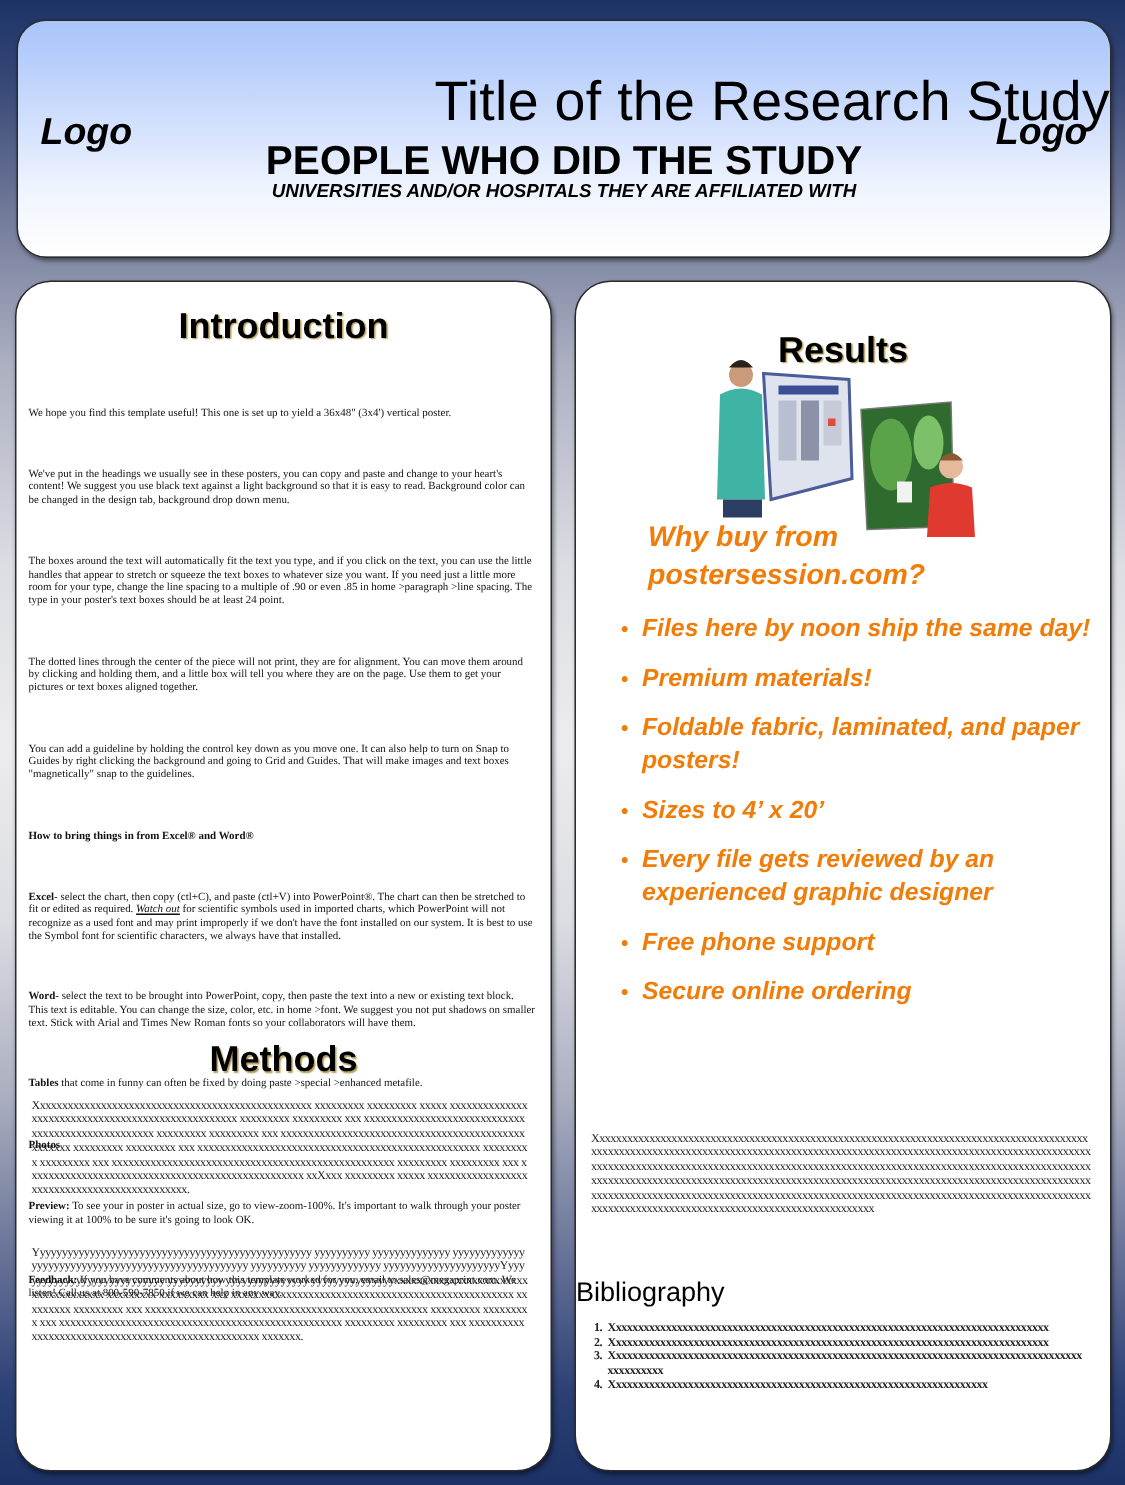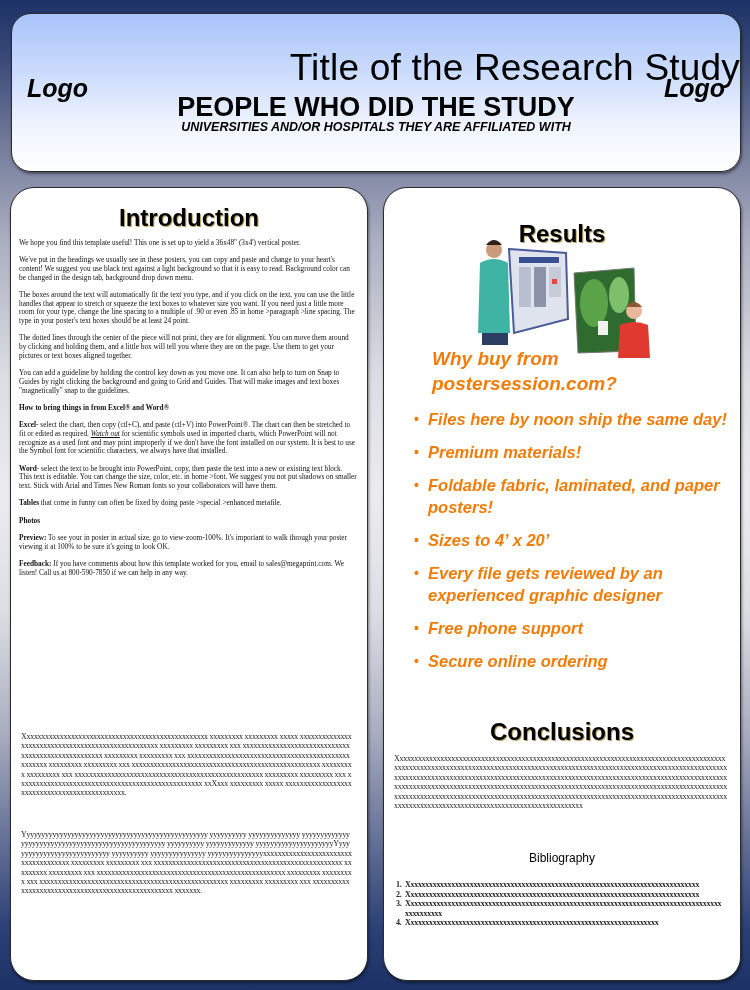--- a/index.html
+++ b/index.html
@@ -45,21 +45,21 @@
   .sec-title {
     position:absolute; left:0; right:0; text-align:center;
     font-size:24px; font-weight:bold; color:#000;
     text-shadow: 1px 1px 1px #b39a55;
   }
   .body-text {
     position:absolute; left:8px; right:10px;
     font-family:"Liberation Serif", serif;
     font-size:7.3px; line-height:8.7px; color:#111;
   }
-  .body-text p { margin-bottom:8.6px; }
+  .body-text p { margin-bottom:8.6px;margin-top:32px; }
   .body-text b { font-weight:bold; }
   .xtext {
     position:absolute;
     font-family:"Liberation Serif", serif;
     font-size:8px; line-height:9.4px; color:#222;
     word-break:break-all; letter-spacing:-0.3px;
   }
   .orange { color:#f07d0a; font-weight:bold; font-style:italic; }
   .why {
     position:absolute; left:48px; top:158px;
@@ -68,22 +68,22 @@
   .bullets { position:absolute; left:30px; top:220px; width:320px; list-style:none; }
   .bullets li {
     position:relative; padding-left:14px;
     font-size:16.5px; line-height:22px; margin-bottom:11px;
   }
   .bullets li .dot {
     position:absolute; left:0; top:0; font-style:normal; font-size:14px;
   }
   .photos { position:absolute; left:90px; top:45px; width:180px; height:125px; }
   .bib-title {
-    position:absolute; left:0; right:0; top:663px; text-align:center;
-    font-size:12px; color:#000;
+    position:absolute; left:0; right:0; top:663px; text-align:left;
+    font-size:18px; color:#000;
   }
   .bib-list {
     position:absolute; left:12px; right:18px; top:692px;
     font-family:"Liberation Serif", serif; font-weight:bold;
     font-size:8px; line-height:9.6px; color:#222; list-style:none;
   }
   .bib-list li { position:relative; padding-left:9px; word-break:break-all; letter-spacing:-0.3px; }
   .bib-list li .num { position:absolute; left:0; top:0; }
 </style>
 </head>
@@ -107,20 +107,21 @@
     <p>You can add a guideline by holding the control key down as you move one. It can also help to turn on Snap to Guides by right clicking the background and going to Grid and Guides. That will make images and text boxes "magnetically" snap to the guidelines.</p>
     <p><b>How to bring things in from Excel® and Word®</b></p>
     <p><b>Excel</b><span>- select the chart, then copy (ctl+C), and paste (ctl+V) into PowerPoint®. The chart can then be stretched to fit or edited as required. </span><u><i>Watch out</i></u><span> for scientific symbols used in imported charts, which PowerPoint will not recognize as a used font and may print improperly if we don't have the font installed on our system. It is best to use the Symbol font for scientific characters, we always have that installed.</span></p>
     <p><b>Word</b><span>- select the text to be brought into PowerPoint, copy, then paste the text into a new or existing text block. This text is editable. You can change the size, color, etc. in home &gt;font. We suggest you not put shadows on smaller text. Stick with Arial and Times New Roman fonts so your collaborators will have them.</span></p>
     <p><b>Tables</b><span> that come in funny can often be fixed by doing paste &gt;special &gt;enhanced metafile.</span></p>
     <p><b>Photos</b></p>
     <p><b>Preview:</b><span> To see your in poster in actual size, go to view-zoom-100%. It's important to walk through your poster viewing it at 100% to be sure it's going to look OK.</span></p>
     <p><b>Feedback:</b><span> If you have comments about how this template worked for you, email to sales@megaprint.com. We listen! Call us at 800-590-7850 if we can help in any way.</span></p>
   </div>
 
+  <div class="sec-title" style="top:505px;">Methods</div>
   <div class="xtext" style="left:10px; right:14px; top:544px;">Xxxxxxxxxxxxxxxxxxxxxxxxxxxxxxxxxxxxxxxxxxxxxxxxxx xxxxxxxxx xxxxxxxxx xxxxx xxxxxxxxxxxxxxxxxxxxxxxxxxxxxxxxxxxxxxxxxxxxxxxxxxx xxxxxxxxx xxxxxxxxx xxx xxxxxxxxxxxxxxxxxxxxxxxxxxxxxxxxxxxxxxxxxxxxxxxxxxx xxxxxxxxx xxxxxxxxx xxx xxxxxxxxxxxxxxxxxxxxxxxxxxxxxxxxxxxxxxxxxxxxxxxxxxx xxxxxxxxx xxxxxxxxx xxx xxxxxxxxxxxxxxxxxxxxxxxxxxxxxxxxxxxxxxxxxxxxxxxxxxx xxxxxxxxx xxxxxxxxx xxx xxxxxxxxxxxxxxxxxxxxxxxxxxxxxxxxxxxxxxxxxxxxxxxxxxx xxxxxxxxx xxxxxxxxx xxx xxxxxxxxxxxxxxxxxxxxxxxxxxxxxxxxxxxxxxxxxxxxxxxxxx xxXxxx xxxxxxxxx xxxxx xxxxxxxxxxxxxxxxxxxxxxxxxxxxxxxxxxxxxxxxxxxxxx.</div>
   <div class="xtext" style="left:10px; right:14px; top:642px;">Yyyyyyyyyyyyyyyyyyyyyyyyyyyyyyyyyyyyyyyyyyyyyyyyyy yyyyyyyyyy yyyyyyyyyyyyyy yyyyyyyyyyyyyyyyyyyyyyyyyyyyyyyyyyyyyyyyyyyyyyyyyyyy yyyyyyyyyy yyyyyyyyyyyyy yyyyyyyyyyyyyyyyyyyyyYyyyyyyyyyyyyyyyyyyyyyyyyyyy yyyyyyyyyy yyyyyyyyyyyyyyy yyyyyyyyyyyyyyyxxxxxxxxxxxxxxxxxxxxxxxxxxxxxxxxxxxxx xxxxxxxxx xxxxxxxxx xxx xxxxxxxxxxxxxxxxxxxxxxxxxxxxxxxxxxxxxxxxxxxxxxxxxxx xxxxxxxxx xxxxxxxxx xxx xxxxxxxxxxxxxxxxxxxxxxxxxxxxxxxxxxxxxxxxxxxxxxxxxxx xxxxxxxxx xxxxxxxxx xxx xxxxxxxxxxxxxxxxxxxxxxxxxxxxxxxxxxxxxxxxxxxxxxxxxxx xxxxxxxxx xxxxxxxxx xxx xxxxxxxxxxxxxxxxxxxxxxxxxxxxxxxxxxxxxxxxxxxxxxxxxxx xxxxxxx.</div>
 </div>
 
 <div class="panel col-right">
   <div class="sec-title" style="top:0;margin-top:32px;">Results</div>
 
   <div class="photos" title="Two people standing next to printed research posters">
     <svg width="180" height="125" viewBox="0 0 180 125">
 
@@ -155,21 +156,20 @@
   <ul class="bullets orange">
     <li><span class="dot">•</span><span>Files here by noon ship the same day!</span></li>
     <li><span class="dot">•</span><span>Premium materials!</span></li>
     <li><span class="dot">•</span><span>Foldable fabric, laminated, and paper posters!</span></li>
     <li><span class="dot">•</span><span>Sizes to 4’ x 20’</span></li>
     <li><span class="dot">•</span><span>Every file gets reviewed by an experienced graphic designer</span></li>
     <li><span class="dot">•</span><span>Free phone support</span></li>
     <li><span class="dot">•</span><span>Secure online ordering</span></li>
   </ul>
 
-  <div class="sec-title" style="top:530px;">Conclusions</div>
   <div class="xtext" style="left:10px; right:12px; top:566px;">Xxxxxxxxxxxxxxxxxxxxxxxxxxxxxxxxxxxxxxxxxxxxxxxxxxxxxxxxxxxxxxxxxxxxxxxxxxxxxxxxxxxxxxxxxxxxxxxxxxxxxxxxxxxxxxxxxxxxxxxxxxxxxxxxxxxxxxxxxxxxxxxxxxxxxxxxxxxxxxxxxxxxxxxxxxxxxxxxxxxxxxxxxxxxxxxxxxxxxxxxxxxxxxxxxxxxxxxxxxxxxxxxxxxxxxxxxxxxxxxxxxxxxxxxxxxxxxxxxxxxxxxxxxxxxxxxxxxxxxxxxxxxxxxxxxxxxxxxxxxxxxxxxxxxxxxxxxxxxxxxxxxxxxxxxxxxxxxxxxxxxxxxxxxxxxxxxxxxxxxxxxxxxxxxxxxxxxxxxxxxxxxxxxxxxxxxxxxxxxxxxxxxxxxxxxxxxxxxxxxxxxxxxxxxxxxxxxxxxxxxxxxxxxxxxxxxxxxxxxxxxxxxxxxxxxxxxxxxxxxxxxxxxxxxxxxxxxxxxxxx</div>
 
   <div class="bib-title">Bibliography</div>
   <ol class="bib-list">
     <li><span class="num">1.</span><span>Xxxxxxxxxxxxxxxxxxxxxxxxxxxxxxxxxxxxxxxxxxxxxxxxxxxxxxxxxxxxxxxxxxxxxxxxxxxxxxx</span></li>
     <li><span class="num">2.</span><span>Xxxxxxxxxxxxxxxxxxxxxxxxxxxxxxxxxxxxxxxxxxxxxxxxxxxxxxxxxxxxxxxxxxxxxxxxxxxxxxx</span></li>
     <li><span class="num">3.</span><span>Xxxxxxxxxxxxxxxxxxxxxxxxxxxxxxxxxxxxxxxxxxxxxxxxxxxxxxxxxxxxxxxxxxxxxxxxxxxxxxxxxxxxxxxxxxxxxxx</span></li>
     <li><span class="num">4.</span><span>Xxxxxxxxxxxxxxxxxxxxxxxxxxxxxxxxxxxxxxxxxxxxxxxxxxxxxxxxxxxxxxxxxxxx</span></li>
   </ol>
 </div>

